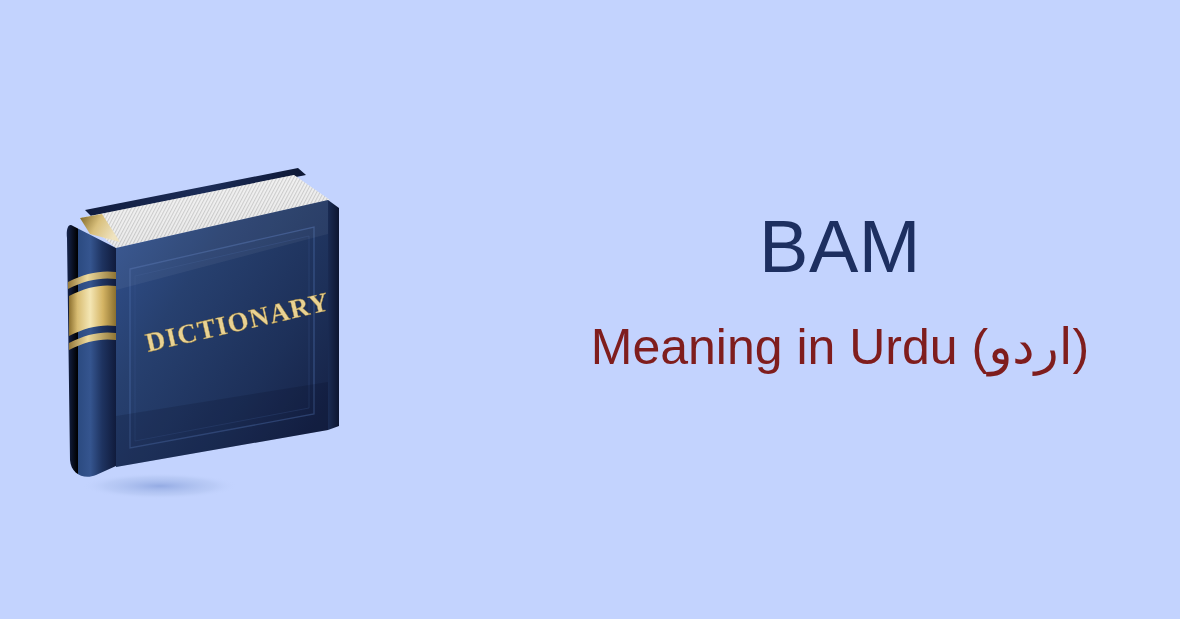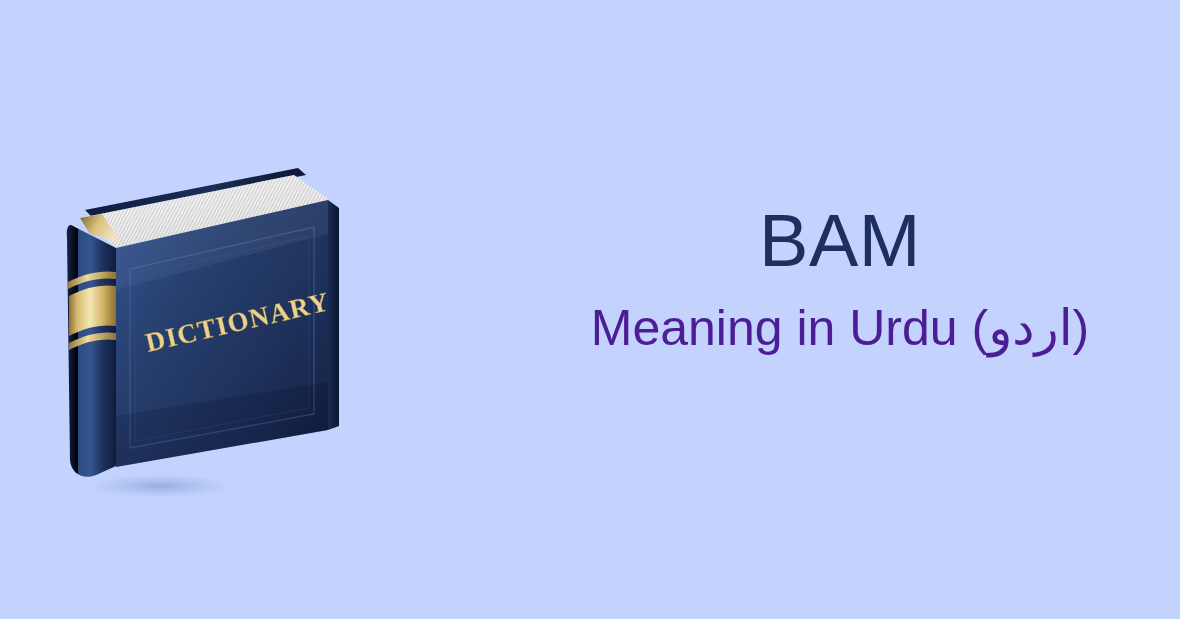--- a/index.html
+++ b/index.html
@@ -31,38 +31,38 @@
   #book-illustration svg {
     display: block;
     width: 100%;
     height: 100%;
   }
 
   
   #text-block {
     position: absolute;
     left: 500px;
-    top: 204px;
+    top: 210px;
     width: 680px;
     text-align: center;
   }
   #headword {
     font-size: 74px;
     line-height: 1.0;
     font-weight: 400;
     color: #1d2f60;
     letter-spacing: 0.5px;
     white-space: nowrap;
   }
   #subtitle {
-    margin-top: 24px;
+    margin-top: 37px;
     font-size: 50px;
     line-height: 1.05;
     font-weight: 400;
-    color: #4c1d95;
+    color: #7f1d1d;
     white-space: nowrap;
   }
   #subtitle .urdu {
     font-family: "DejaVu Sans", sans-serif;
     direction: rtl;
     unicode-bidi: isolate;
   }
 </style>
 </head>
 <body>

